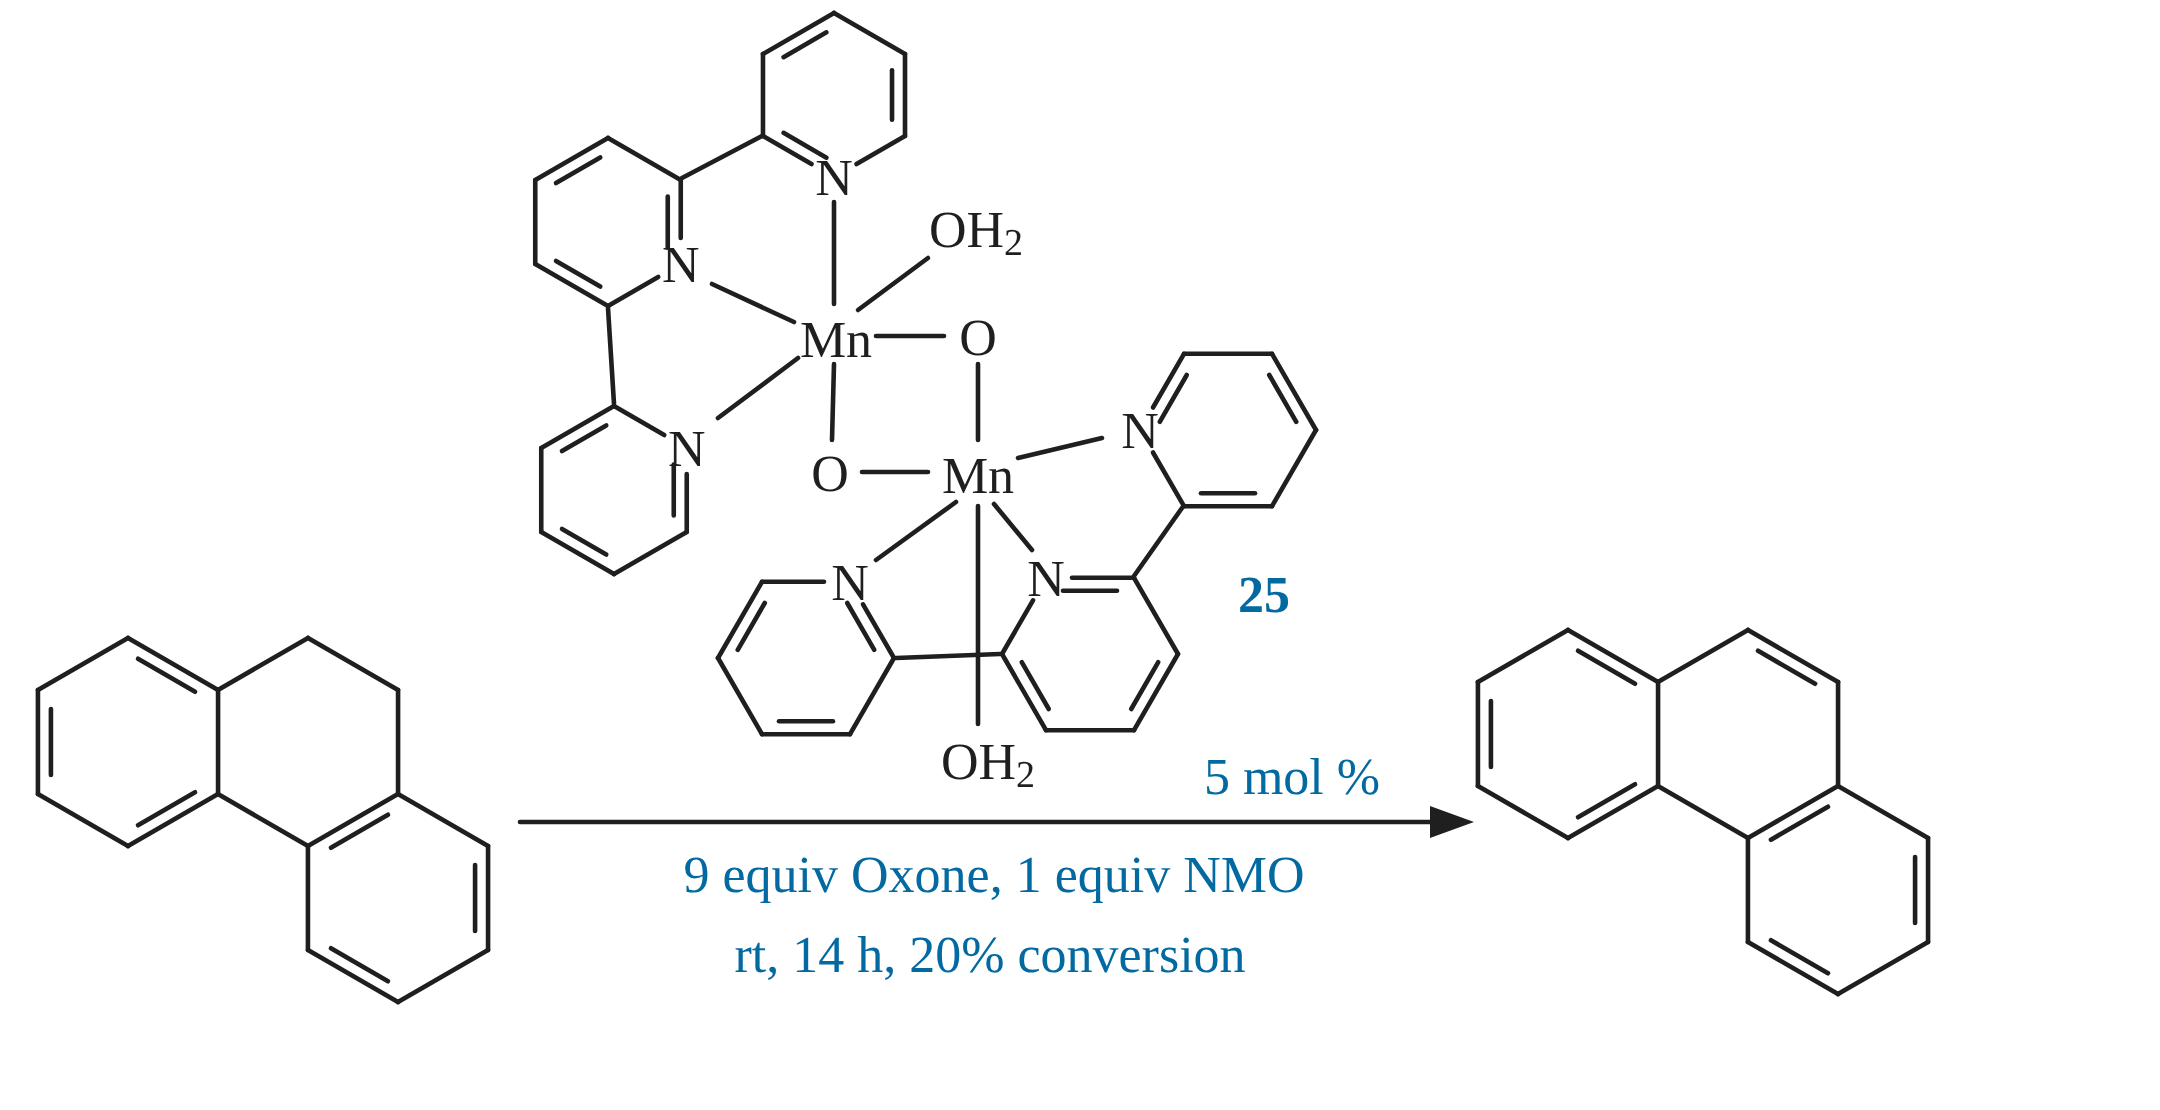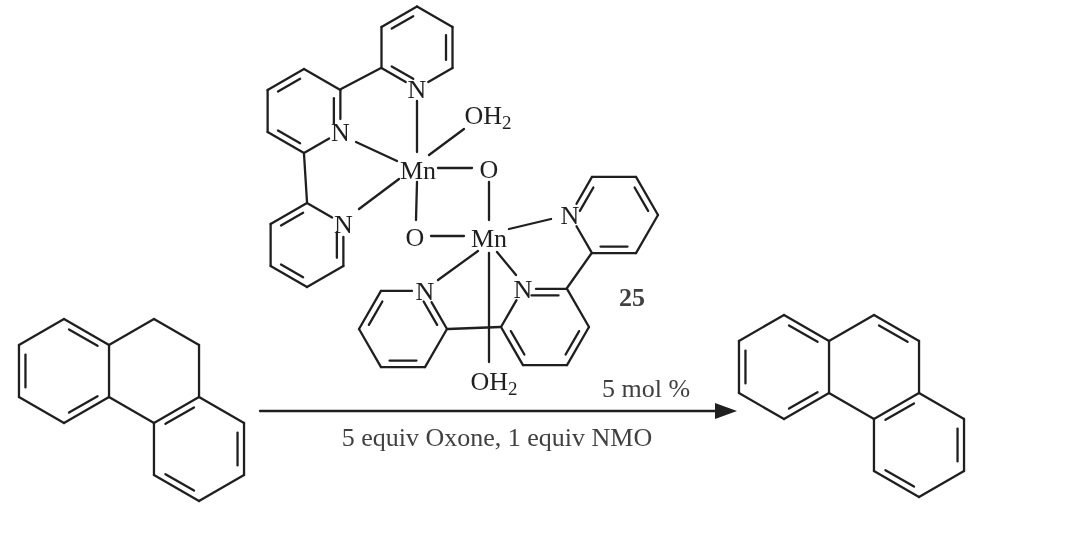--- a/index.html
+++ b/index.html
@@ -3,21 +3,21 @@
 <meta charset="utf-8">
 <style>
   html,body{margin:0;padding:0;background:#ffffff;}
   .stage{
     position:relative;width:1080px;height:555px;background:#ffffff;
     font-family:"Liberation Serif", serif;overflow:hidden;
   }
   .stage svg{position:absolute;left:0;top:0;}
   .lbl{
     position:absolute;transform:translate(-50%,-50%);
-    color:#404040;font-size:26px;white-space:nowrap;line-height:1;
+    color:#0369a1;font-size:26px;white-space:nowrap;line-height:1;
   }
   .lbl.bold{font-weight:bold;}
 </style>
 </head>
 <body>
 
 <div class="stage">
   <svg id="scheme-svg" width="1080" height="555" viewBox="0 0 1080 555">
       <line x1="417" y1="6.5" x2="452.507041555162" y2="27.000000000000004" stroke="#1f1f1f" stroke-width="2.3" stroke-linecap="round"></line>
       <line x1="452.507041555162" y1="27.000000000000004" x2="452.507041555162" y2="68" stroke="#1f1f1f" stroke-width="2.3" stroke-linecap="round"></line>
@@ -147,15 +147,16 @@
       <text x="488" y="114.5" fill="#1f1f1f" font-size="26" text-anchor="middle" dominant-baseline="central" font-family="&quot;Liberation Serif&quot;, serif"><tspan>OH</tspan><tspan dy="7" font-size="19">2</tspan></text>
       <text x="494" y="380.5" fill="#1f1f1f" font-size="26" text-anchor="middle" dominant-baseline="central" font-family="&quot;Liberation Serif&quot;, serif"><tspan>OH</tspan><tspan dy="7" font-size="19">2</tspan></text>
       <line x1="260" y1="411" x2="723" y2="411" stroke="#1f1f1f" stroke-width="2.3" stroke-linecap="round"></line>
       <polygon points="715,403 737,411 715,419" fill="#1f1f1f" stroke="none"></polygon>
     </svg>
 
   <div class="lbl bold" style="left:632px;top:298px;">25</div>
 
   <div class="lbl" style="left:646px;top:389px;">5 mol %</div>
 
-  <div class="lbl" style="left:497px;top:438px;">5 equiv Oxone, 1 equiv NMO</div>
+  <div class="lbl" style="left:497px;top:438px;">9 equiv Oxone, 1 equiv NMO</div>
 
+  <div class="lbl" style="left:495px;top:478px;">rt, 14 h, 20% conversion</div>
 </div>
 
 </body></html>

